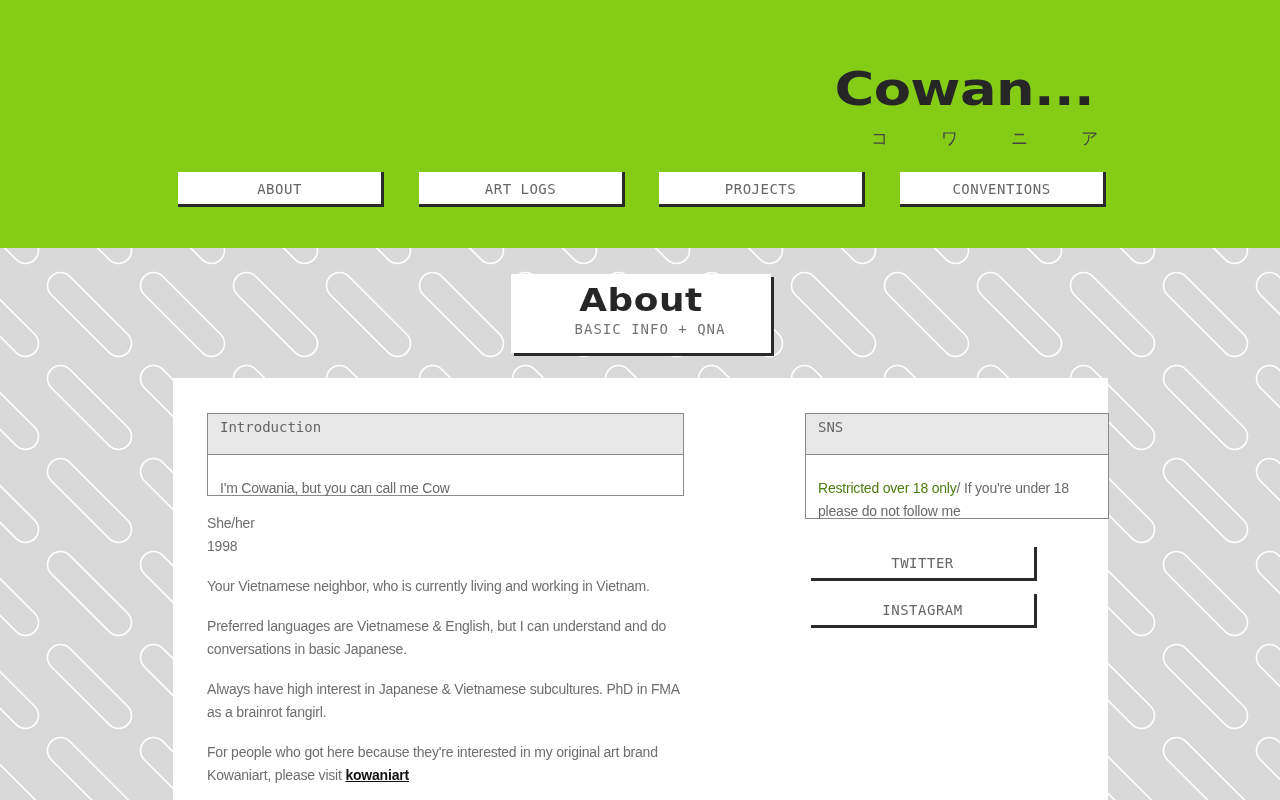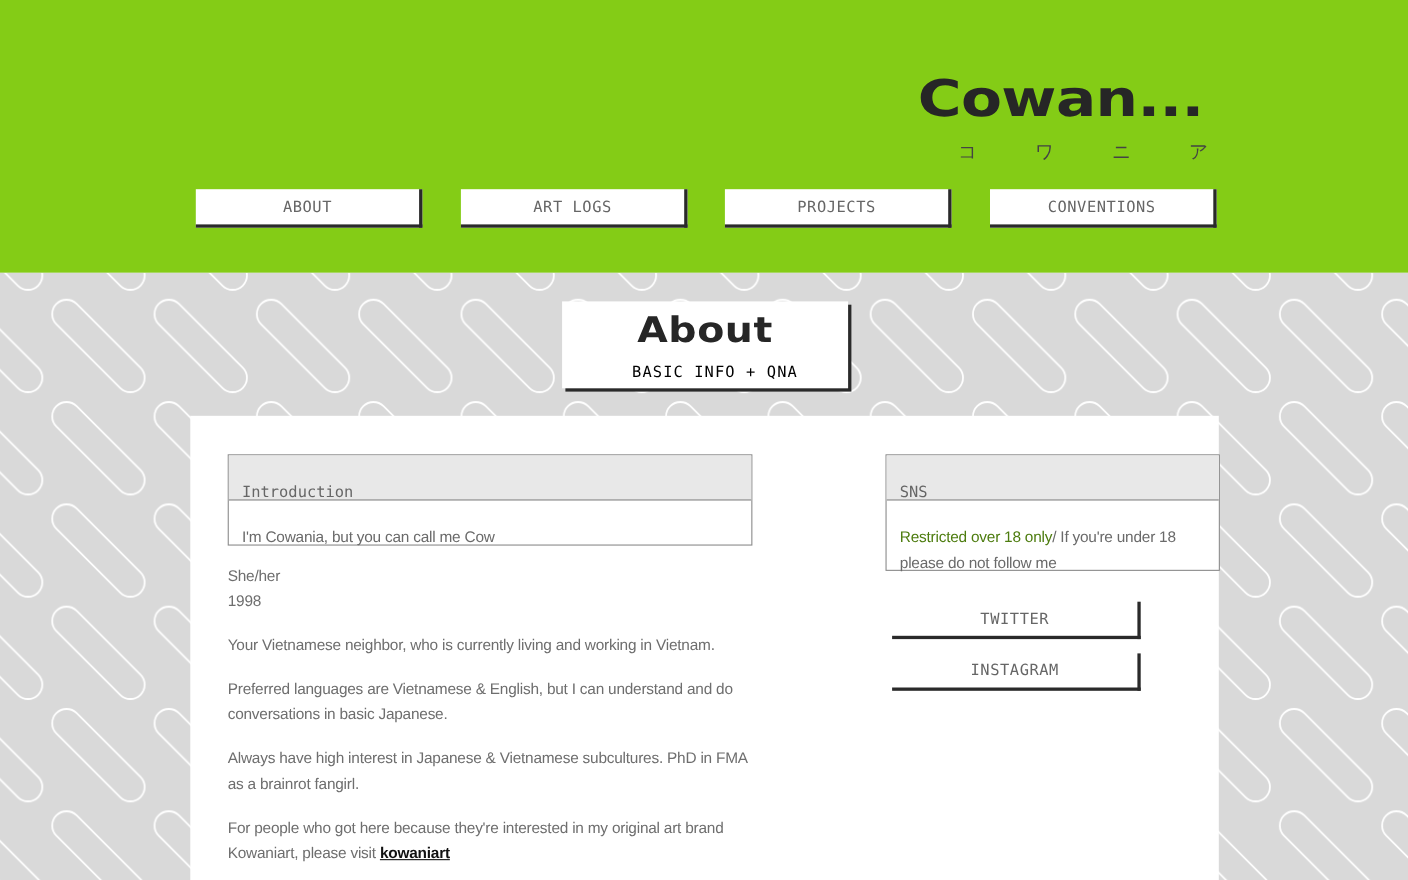--- a/index.html
+++ b/index.html
@@ -41,33 +41,33 @@
     background: #fff; box-shadow: 3px 3px 0 #2a2a2a;
     text-align: center;
   }
   .about-title {
     display: block; margin-top: 7px;
     font-family: "DejaVu Sans", sans-serif; font-weight: bold; font-size: 32px;
     color: #262626; letter-spacing: 0.5px;
     transform: scaleX(1.12);
   }
   .about-sub {
-    display: block; margin-top: 12px;
-    font-family: "DejaVu Sans Mono", monospace; font-size: 14px; color: #000000; letter-spacing: 1px; padding-left: 18px;
+    display: block; margin-top: 2px;
+    font-family: "DejaVu Sans Mono", monospace; font-size: 14px; color: #737373; letter-spacing: 1px; padding-left: 18px;
   }
 
   .card {
     position: absolute; left: 173px; top: 378px; width: 935px; height: 440px; background: #fff;
   }
 
   .panel { position: absolute; border: 1px solid #8a8a8a; background: #fff; }
   .panel-head {
     height: 41px; background: #e8e8e8; border-bottom: 1px solid #8a8a8a;
     font-family: "DejaVu Sans Mono", monospace; font-size: 14px; color: #666;
-    padding: 26px 12px 0 12px;
+    padding: 5px 12px 0 12px;
   }
   .panel-body {
     font-family: "Liberation Sans", sans-serif; font-size: 14px; color: #6a6a6a;
     padding: 22px 12px; line-height: 23px; letter-spacing: -0.2px;
   }
   .panel-body b { color: #4d7c0f; font-weight: normal; }
 
   .bio { position: absolute; left: 34px; top: 134px; width: 480px;
     font-family: "Liberation Sans", sans-serif; font-size: 14px; color: #6e6e6e;
     line-height: 23px; letter-spacing: -0.2px; }

